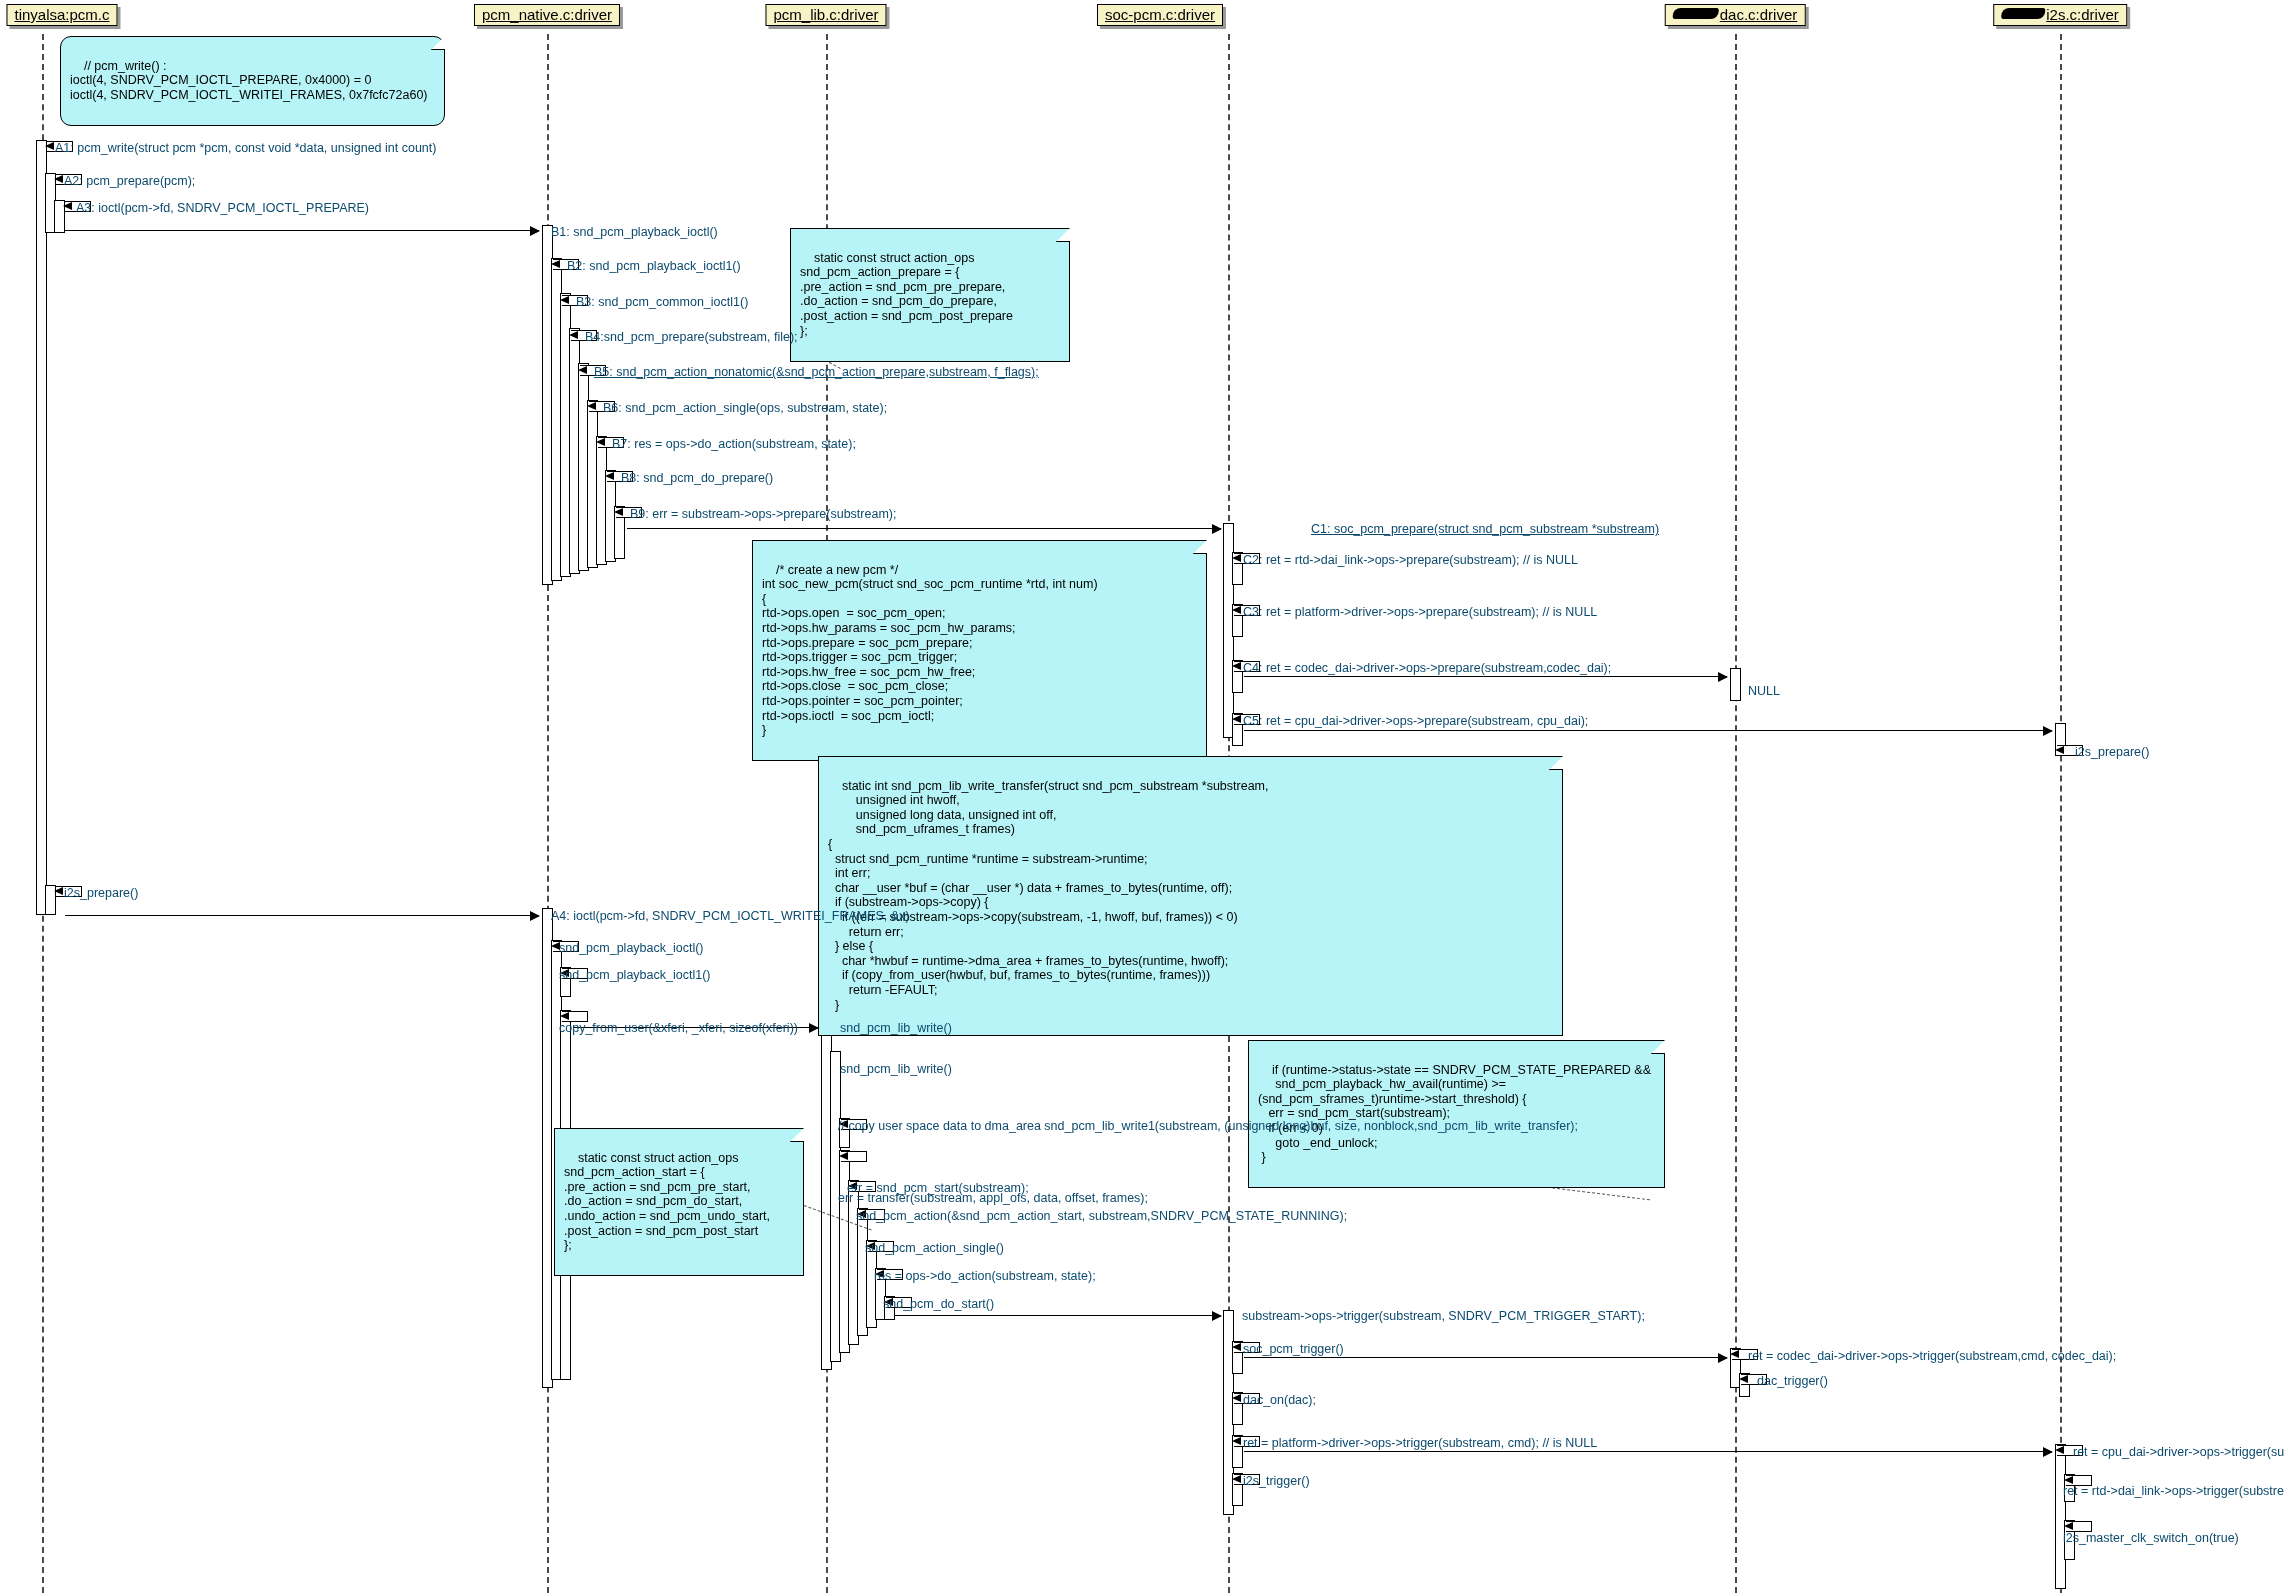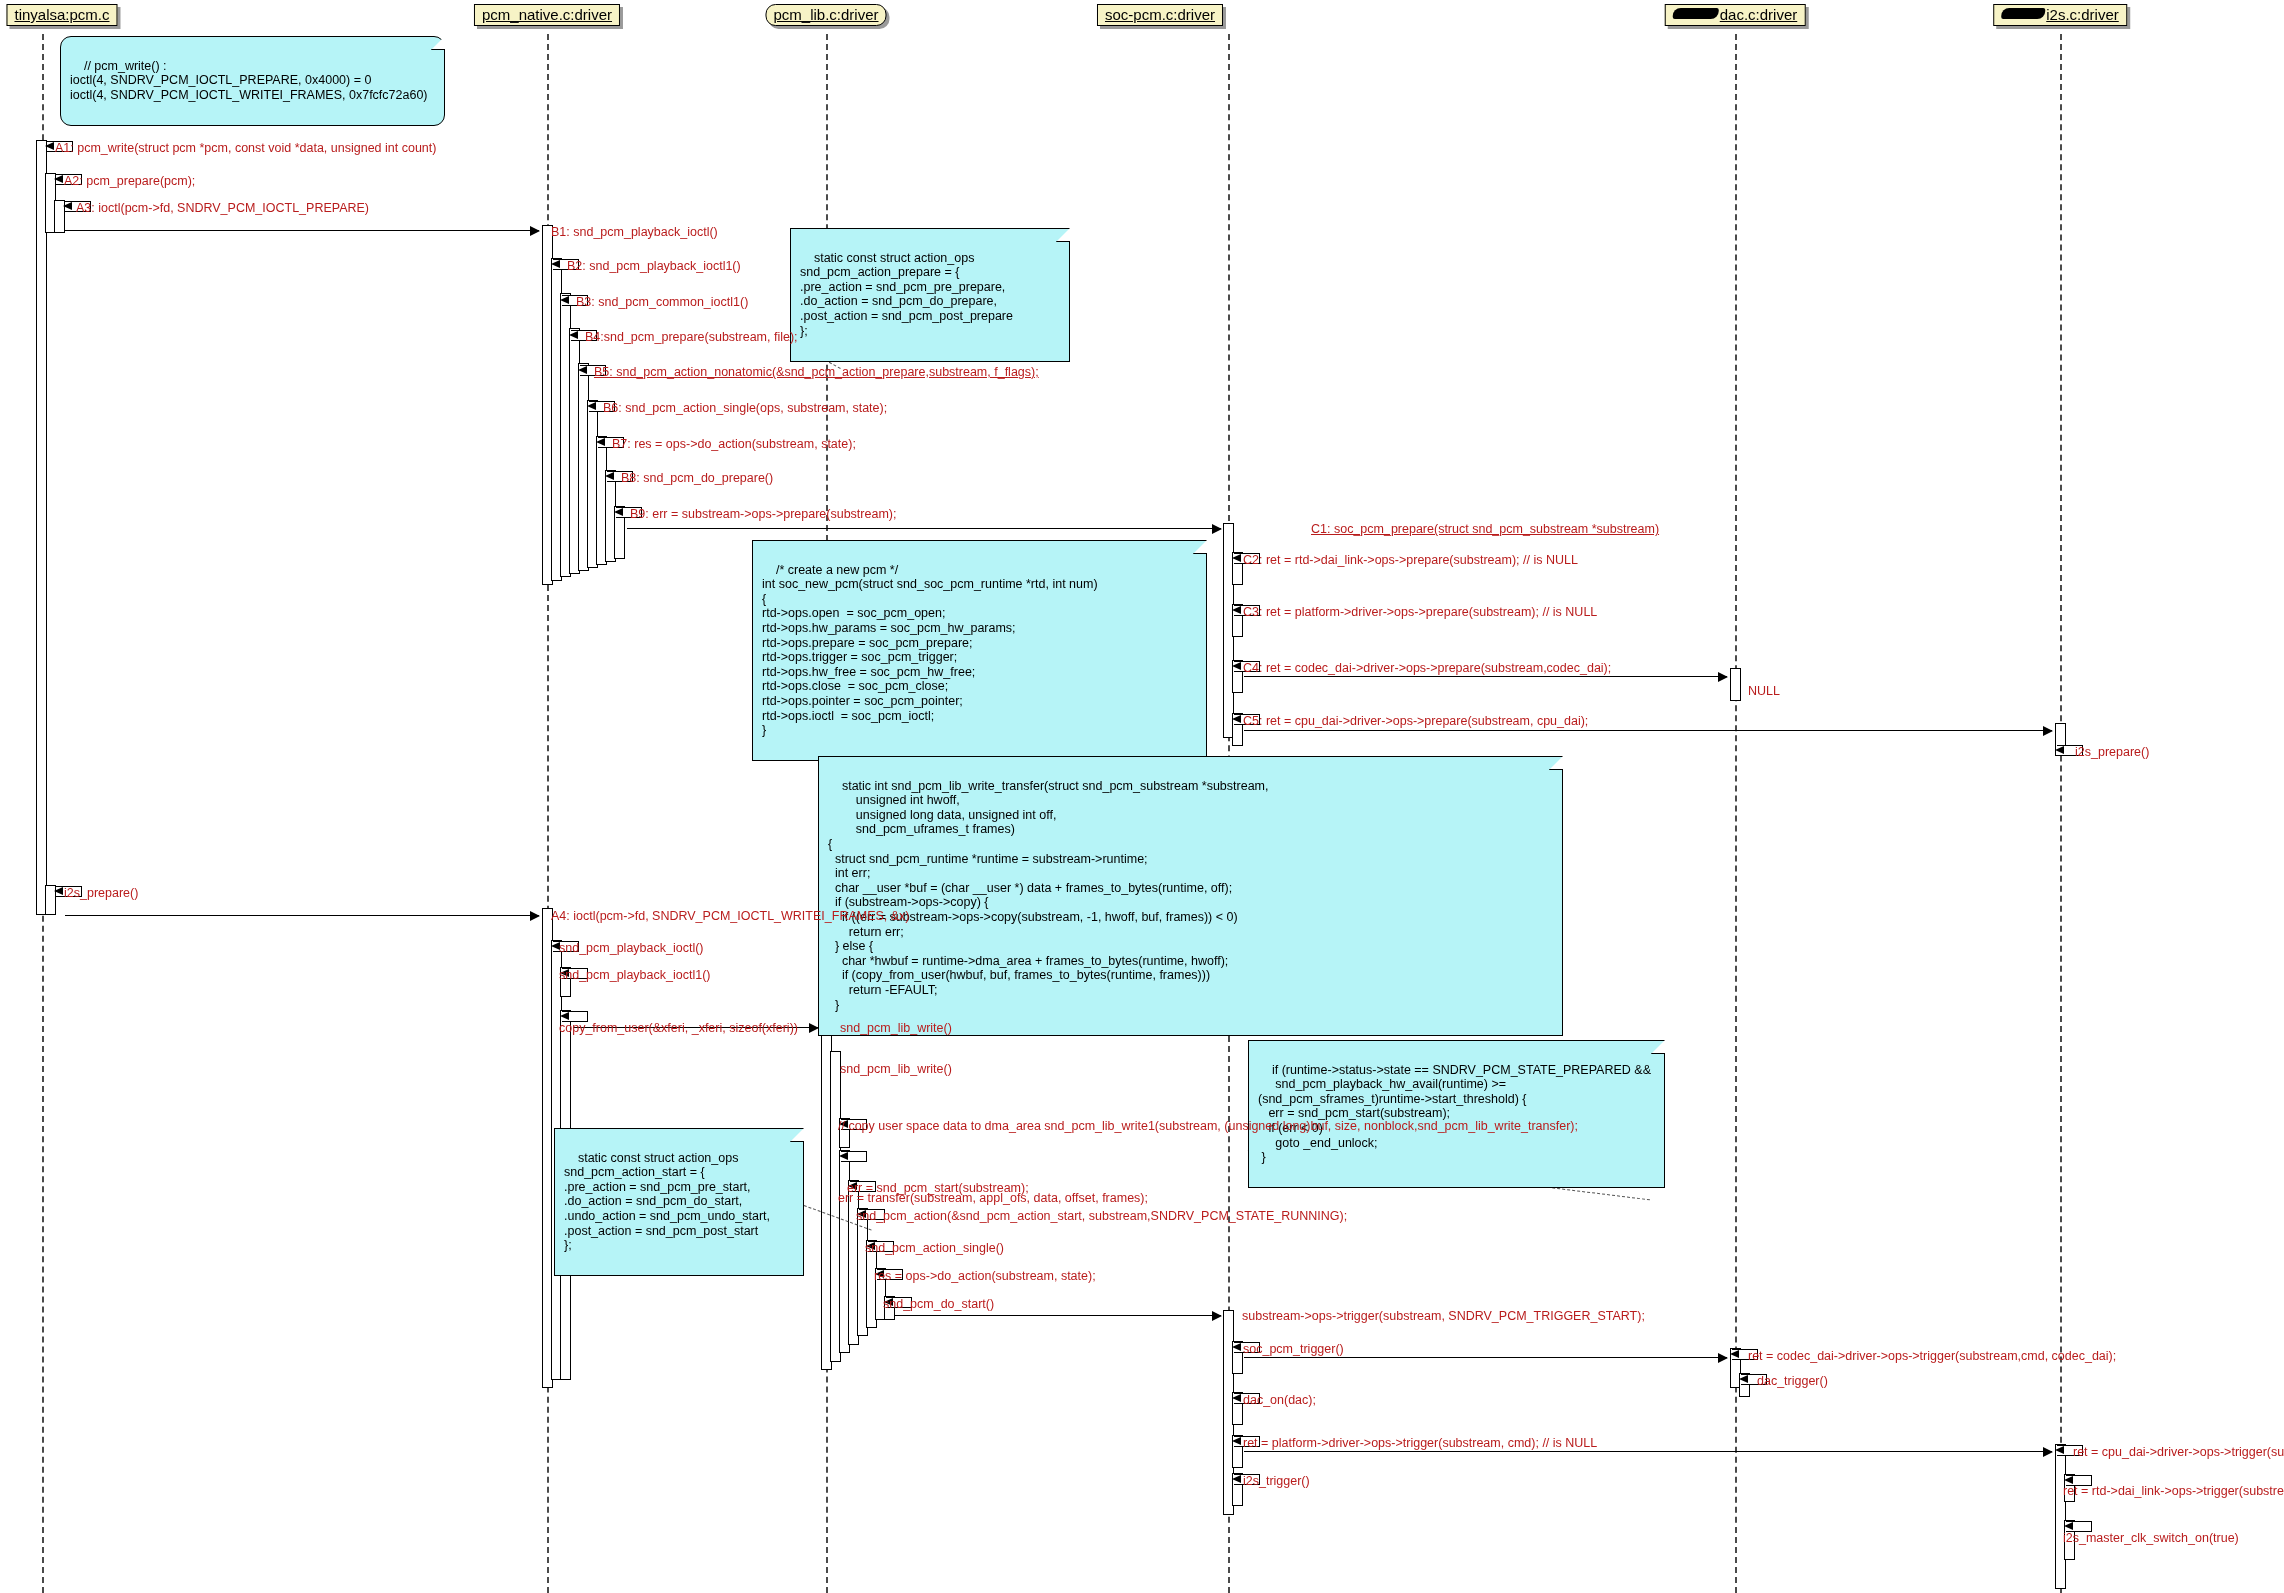--- a/index.html
+++ b/index.html
@@ -93,21 +93,21 @@
     border-left:10px solid #000;
   }
 
   
   .lbl {
     position:absolute;
     font-size:12.5px;
     line-height:13px;
     white-space:nowrap;
     z-index:5;
-    color:#b91c1c;
+    color:#0c4a6e;
   }
 
   
   .note {
     position:absolute;
     background:#b6f4f7;
     border:1px solid #000;
     font-size:12.5px;
     line-height:14.6px;
     padding:7px 9px 8px 9px;
@@ -144,21 +144,21 @@
   <div class="lifeline" style="left:1228px;"></div>
   <div class="lifeline" style="left:1735px;"></div>
   <div class="lifeline" style="left:2060px;"></div>
 
   <div class="head" style="left:62px;">
     <span class="u">tinyalsa:pcm.c</span>
   </div>
   <div class="head" style="left:547px;">
     <span class="u">pcm_native.c:driver</span>
   </div>
-  <div class="head" style="left:826px;border-radius:10px;">
+  <div class="head" style="left:826px;">
     <span class="u">pcm_lib.c:driver</span>
   </div>
   <div class="head" style="left:1160px;">
     <span class="u">soc-pcm.c:driver</span>
   </div>
   <div class="head" style="left:1735px;">
     <span class="redact" style="width:46px;">&nbsp;</span><span class="u">dac.c:driver</span>
   </div>
   <div class="head" style="left:2060px;">
     <span class="redact" style="width:44px;">&nbsp;</span><span class="u">i2s.c:driver</span>

